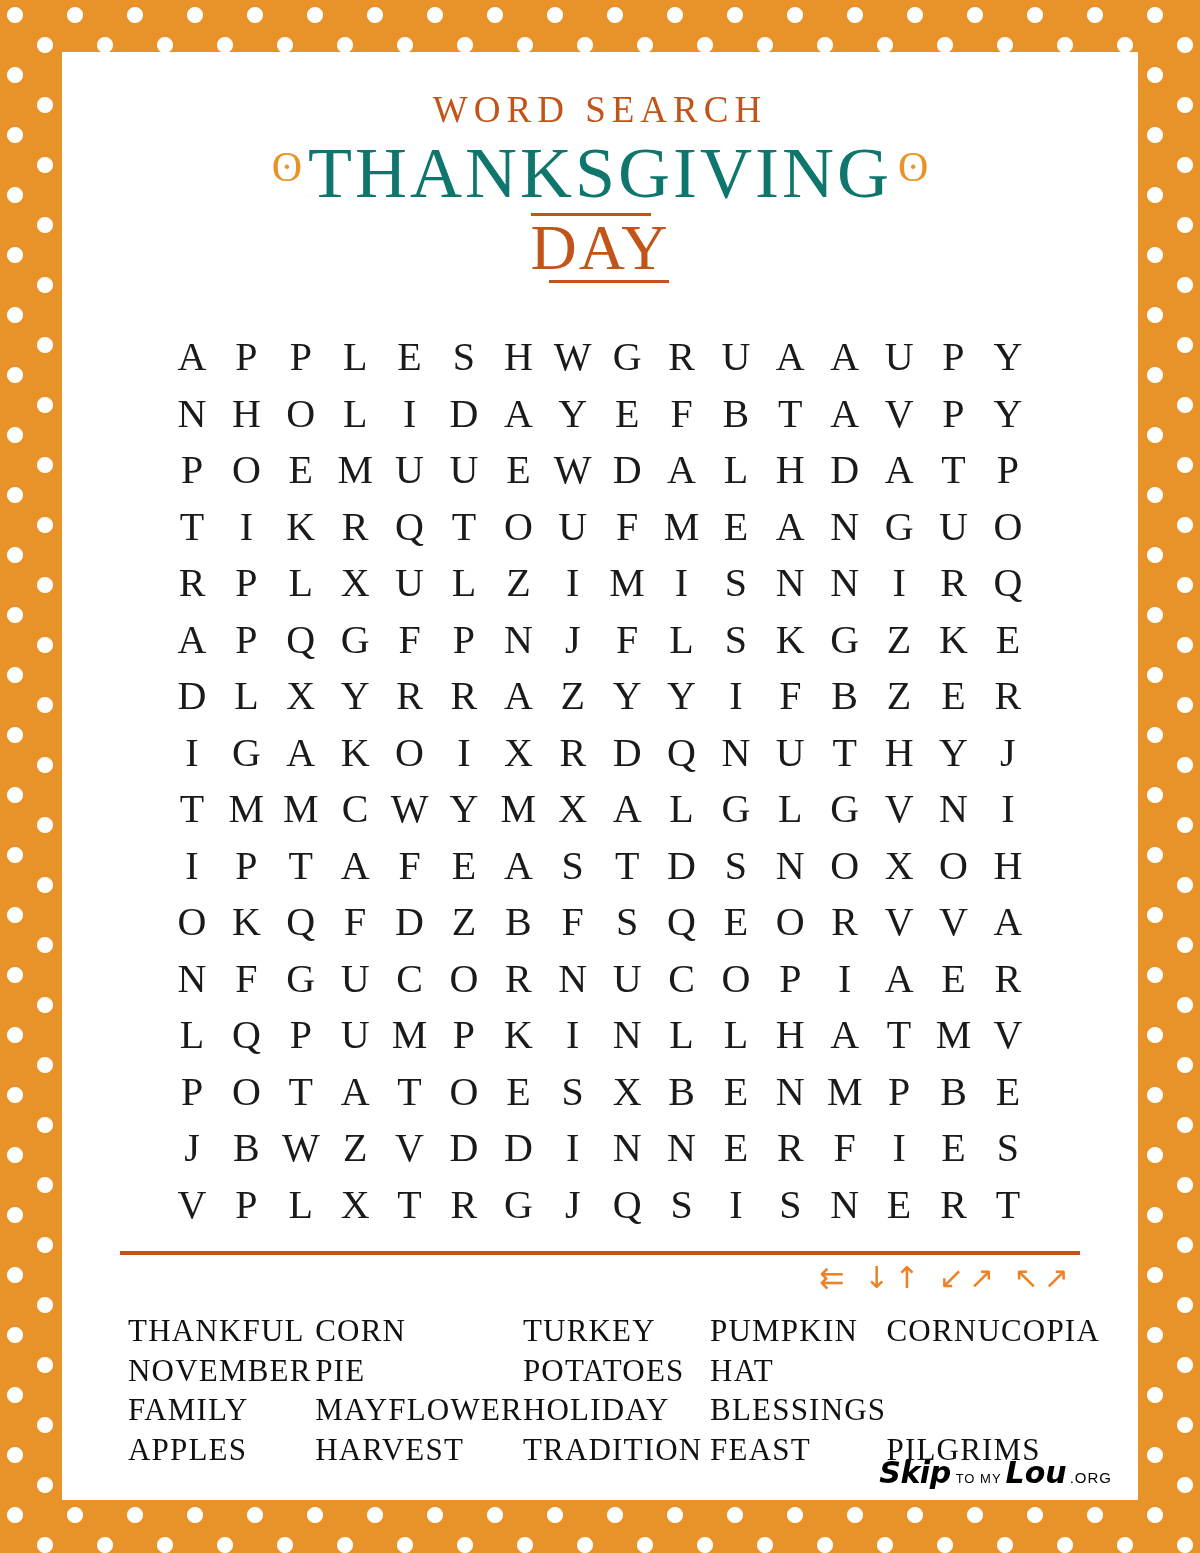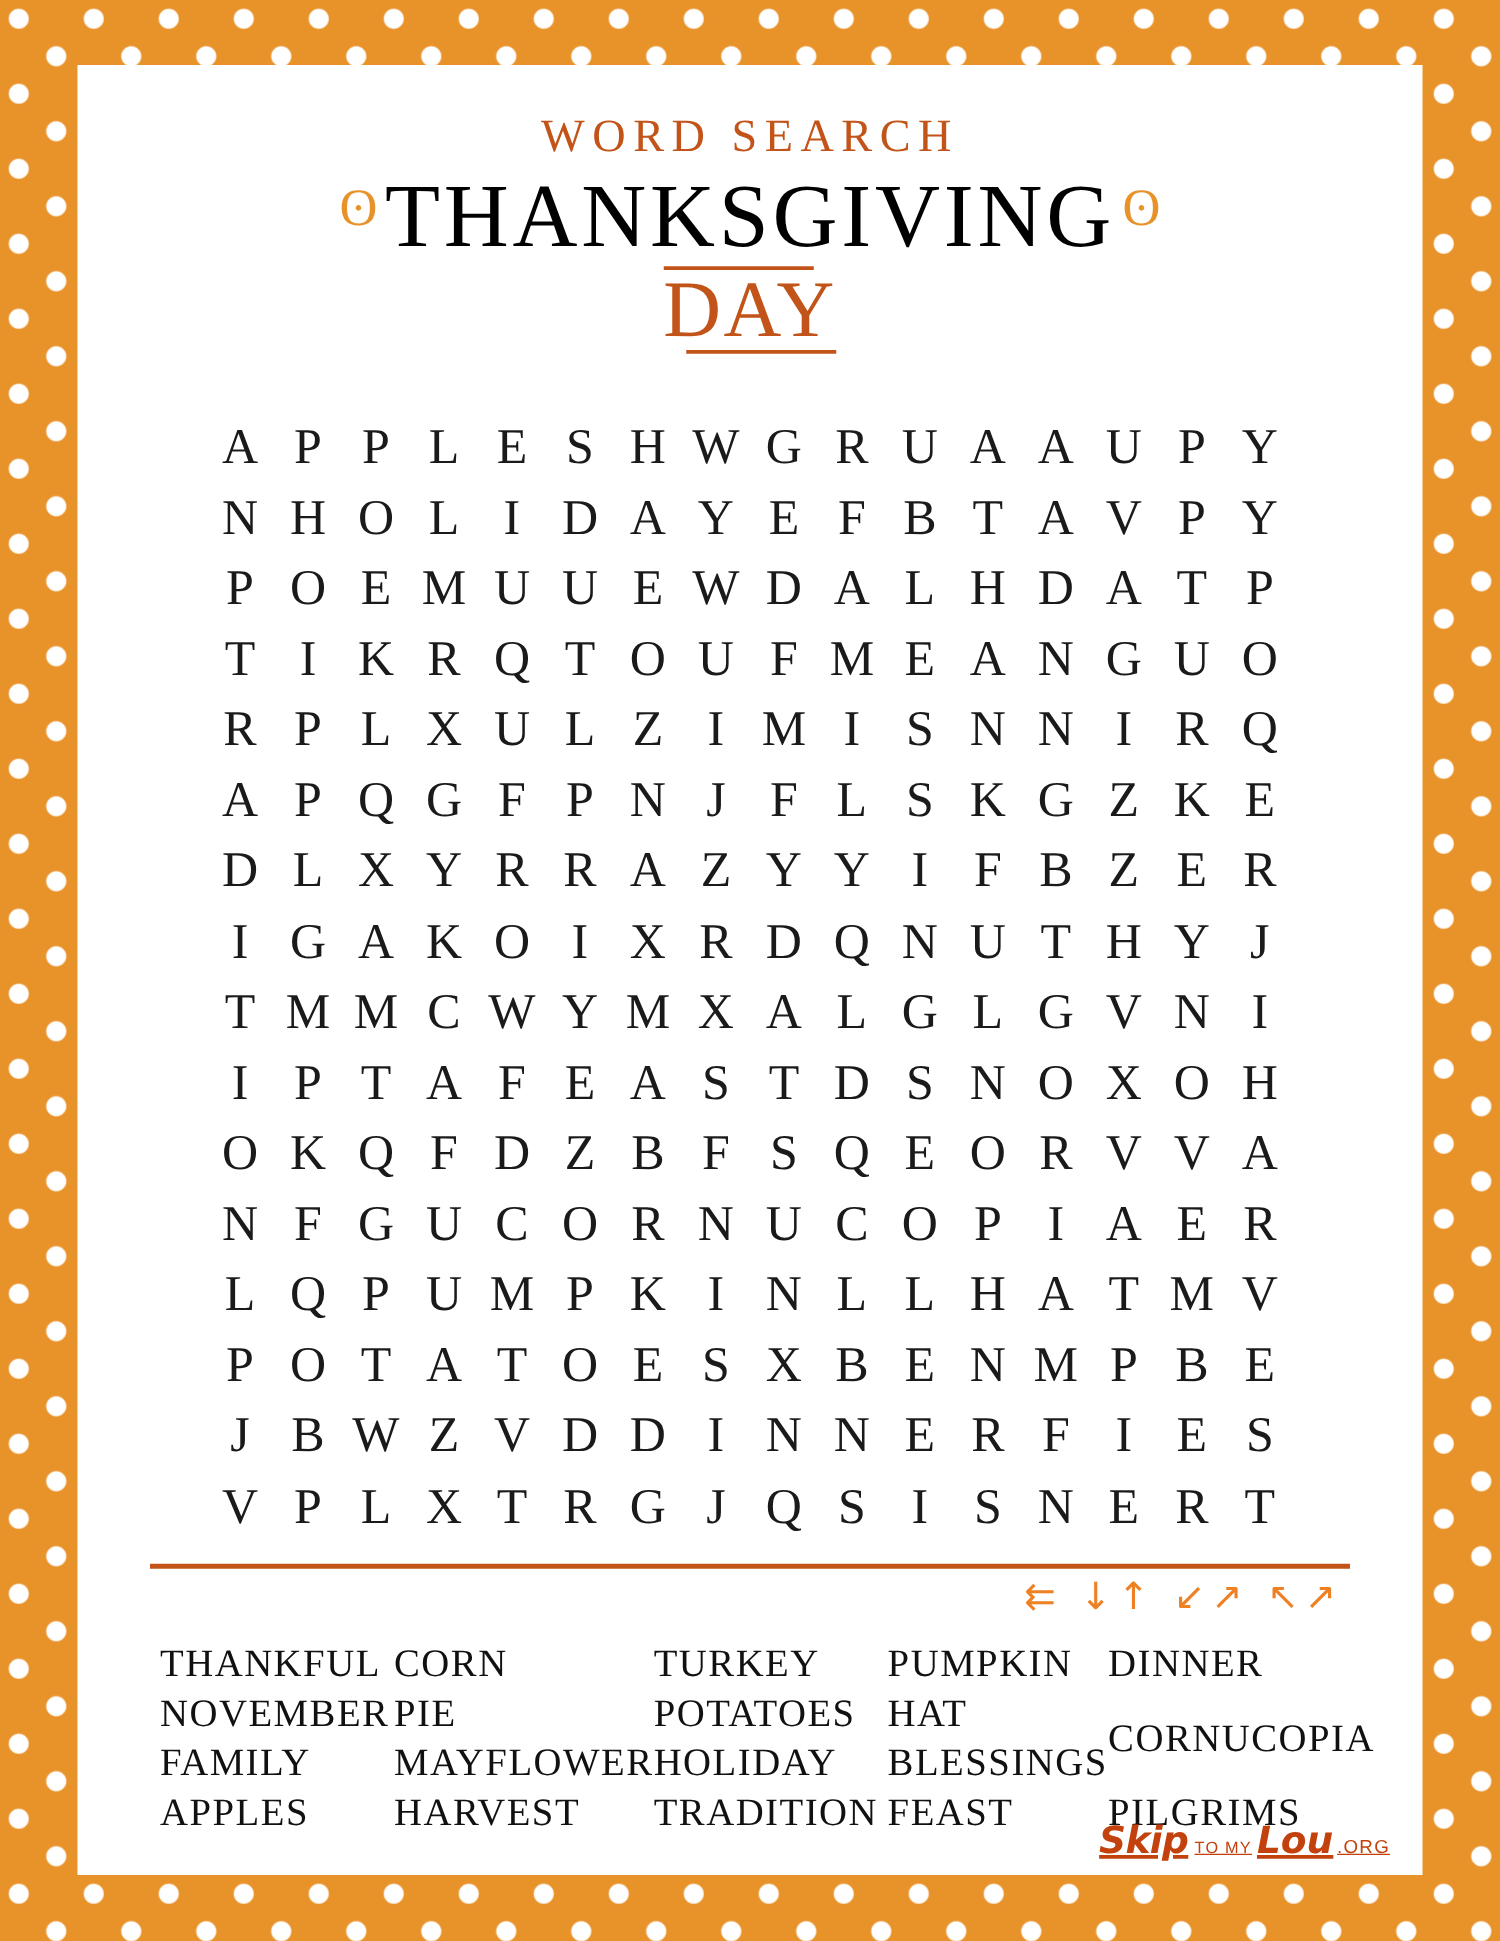--- a/index.html
+++ b/index.html
@@ -56,21 +56,21 @@
     color: #e8922a;
     font-size: 42px;
     line-height: 1;
     padding: 0 6px;
     position: relative;
     top: -6px;
   }
   .main-title {
     font-size: 72px;
     letter-spacing: 3px;
-    color: #000000;
+    color: #0f766e;
     font-weight: 400;
     line-height: 1;
   }
   .day-row {
     display: flex;
     align-items: center;
     justify-content: center;
     margin-top: 4px;
     flex-direction: column;
   }
@@ -157,22 +157,21 @@
   .col-3 { width: 224px; }
   .col-4 { width: 196px; }
   .col-5 { width: 220px; }
 
   #logo {
     position: absolute;
     right: 26px;
     bottom: 10px;
     display: flex;
     align-items: baseline;
-    color: #c2410c;
-    text-decoration: underline;
+    color: #000000;
   }
   .logo-skip {
     font-family: "DejaVu Sans", sans-serif;
     font-size: 30px;
     font-weight: bold;
     font-style: italic;
     letter-spacing: -0.5px;
   }
   .logo-tomy {
     font-family: "Liberation Sans", sans-serif;
@@ -528,21 +527,20 @@
           <div class="word">HOLIDAY</div>
           <div class="word">TRADITION</div>
         </div>
         <div class="word-col col-4">
           <div class="word">PUMPKIN</div>
           <div class="word">HAT</div>
           <div class="word">BLESSINGS</div>
           <div class="word">FEAST</div>
         </div>
         <div class="word-col col-5">
-          <div class="word">DINNER</div>
           <div class="word">CORNUCOPIA</div>
           <div class="word">PILGRIMS</div>
         </div>
       </div>
 
     <div id="logo">
       <span class="logo-skip">Skip</span>
       <span class="logo-tomy">TO MY</span>
       <span class="logo-lou">Lou</span>
       <span class="logo-org">.ORG</span>

